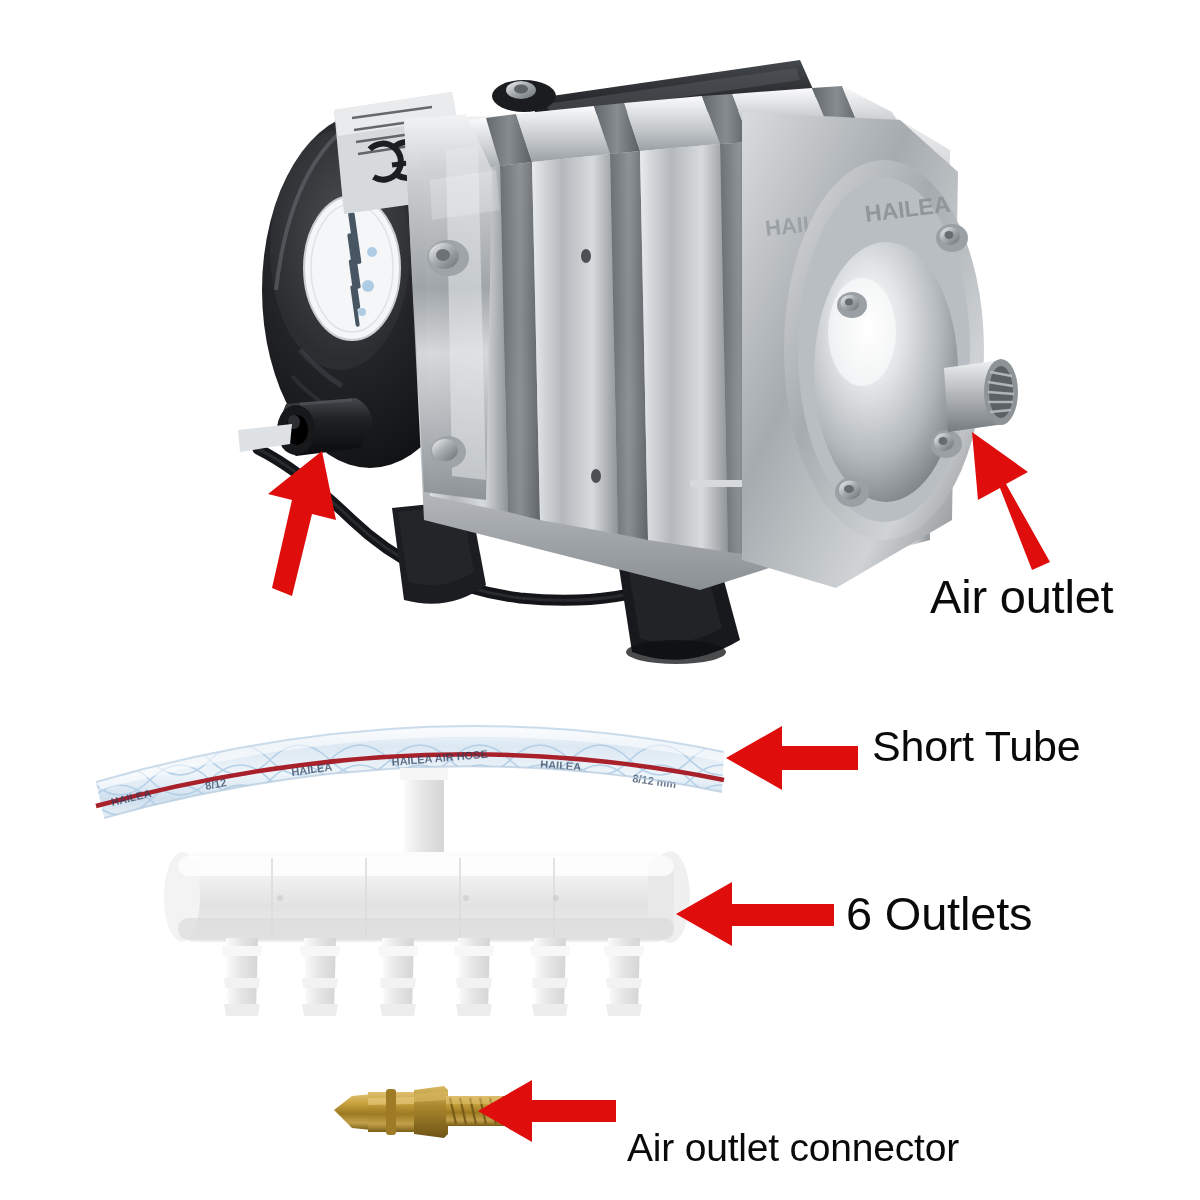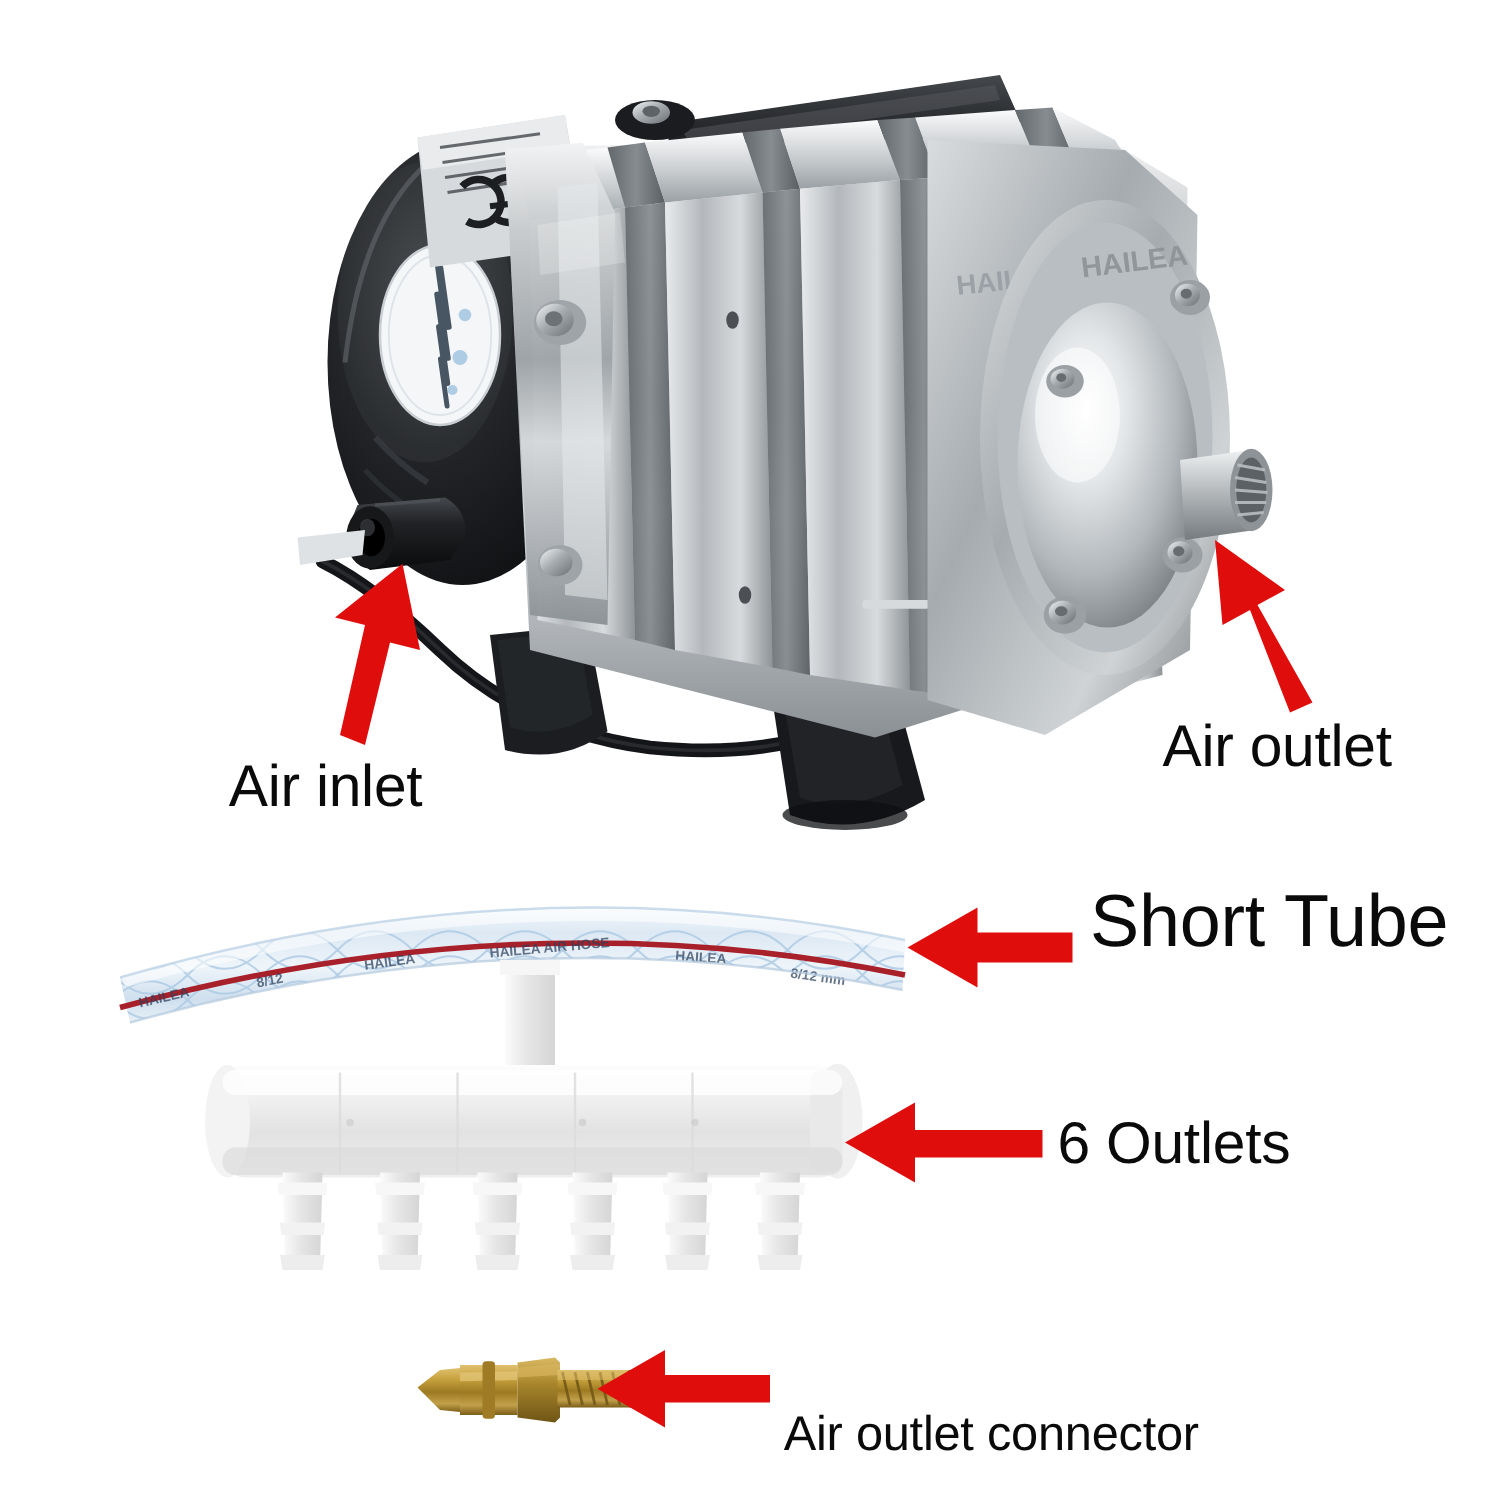--- a/index.html
+++ b/index.html
@@ -22,21 +22,21 @@
     position: absolute;
     color: #0a0a0a;
     font-family: "Liberation Sans", sans-serif;
     font-weight: 400;
     white-space: nowrap;
     line-height: 1;
     letter-spacing: -0.2px;
   }
   .lbl-air-inlet   { left: 183px; top: 605px;  font-size: 47px; }
   .lbl-air-outlet  { left: 930px; top: 573px;  font-size: 47px; }
-  .lbl-short-tube  { left: 872px; top: 708px;  font-size: 59px; }
+  .lbl-short-tube  { left: 872px; top: 725px;  font-size: 43px; }
   .lbl-six-outlets { left: 846px; top: 890px;  font-size: 47px; text-align: right; }
   .lbl-connector   { left: 627px; top: 1128px; font-size: 39px; }
 
   .arrow-layer {
     position: absolute;
     left: 0; top: 0;
     width: 1200px;
     height: 1200px;
     pointer-events: none;
   }
@@ -490,21 +490,20 @@
       <path d="M 616 1100
                L 616 1122
                L 532 1122
                L 532 1142
                L 478 1111
                L 532 1080
                L 532 1100 Z" fill="#e00d0d"></path>
     </g>
   </svg>
 
-  <div class="label lbl-air-inlet">Air inlet</div>
 
   <div class="label lbl-air-outlet">Air outlet</div>
 
   <div class="label lbl-short-tube">Short Tube</div>
 
   <div class="label lbl-six-outlets">6 Outlets</div>
 
   <div class="label lbl-connector">Air outlet connector</div>
 
 </div>

